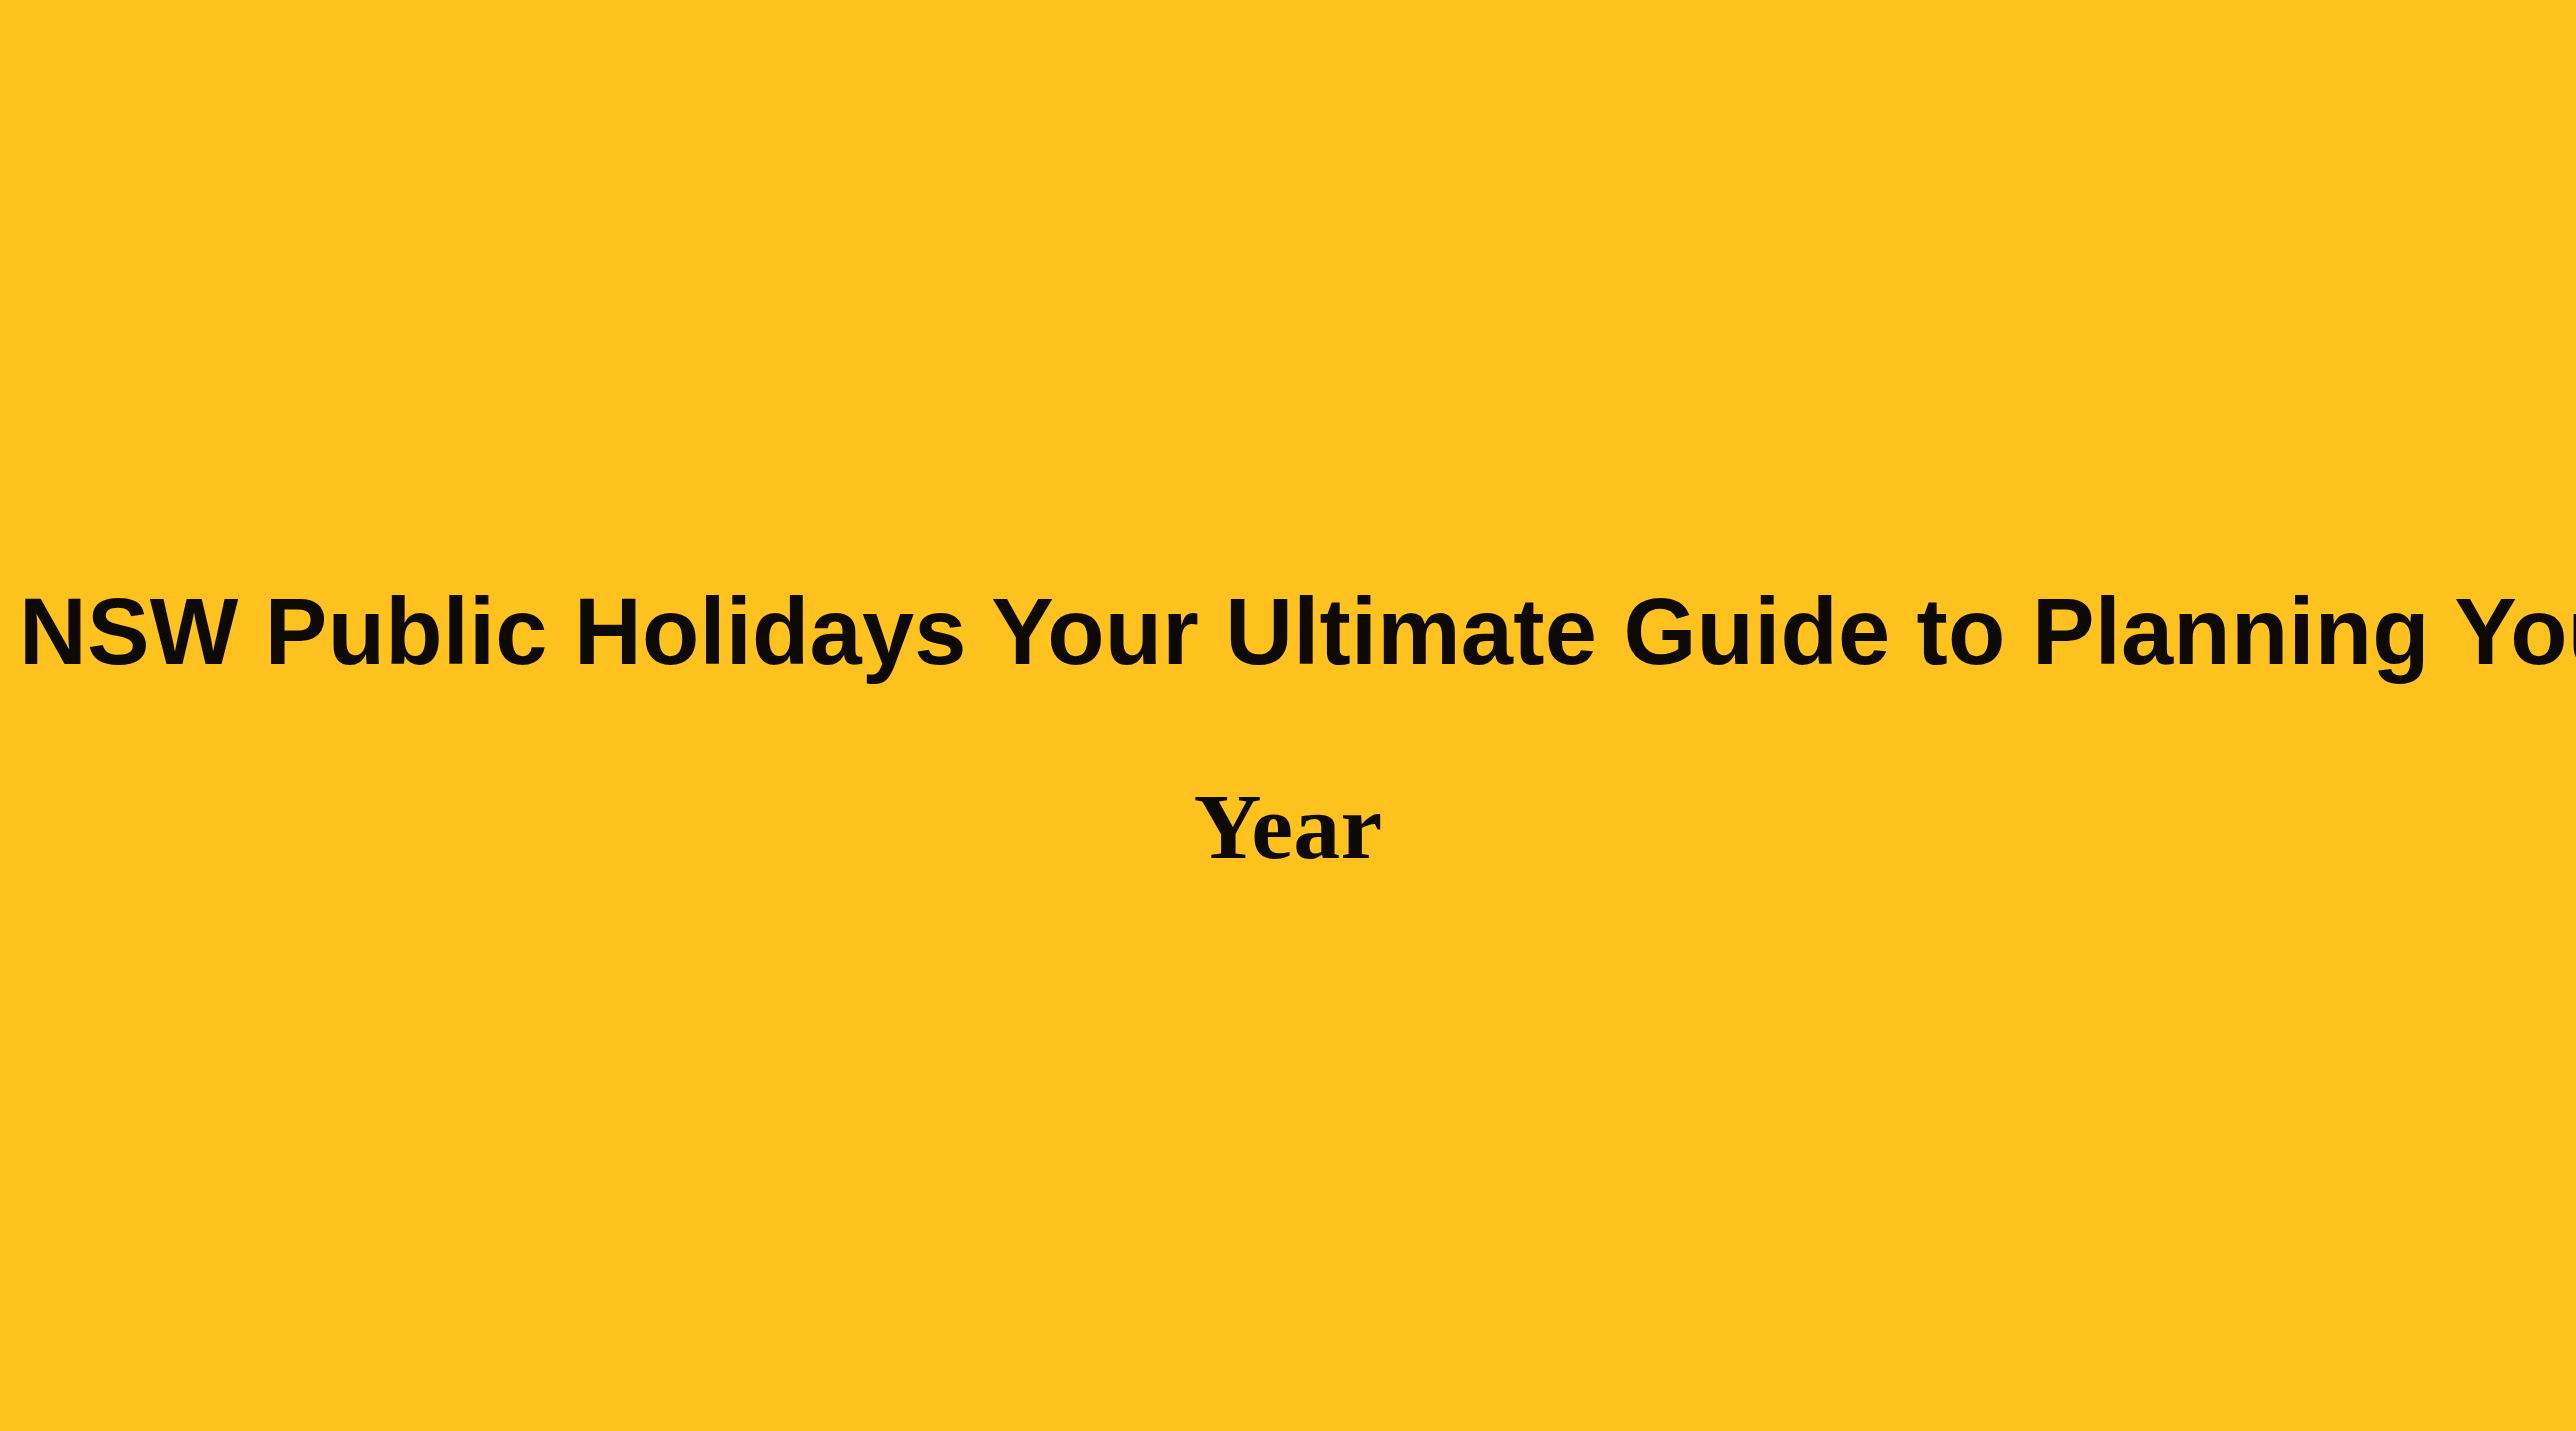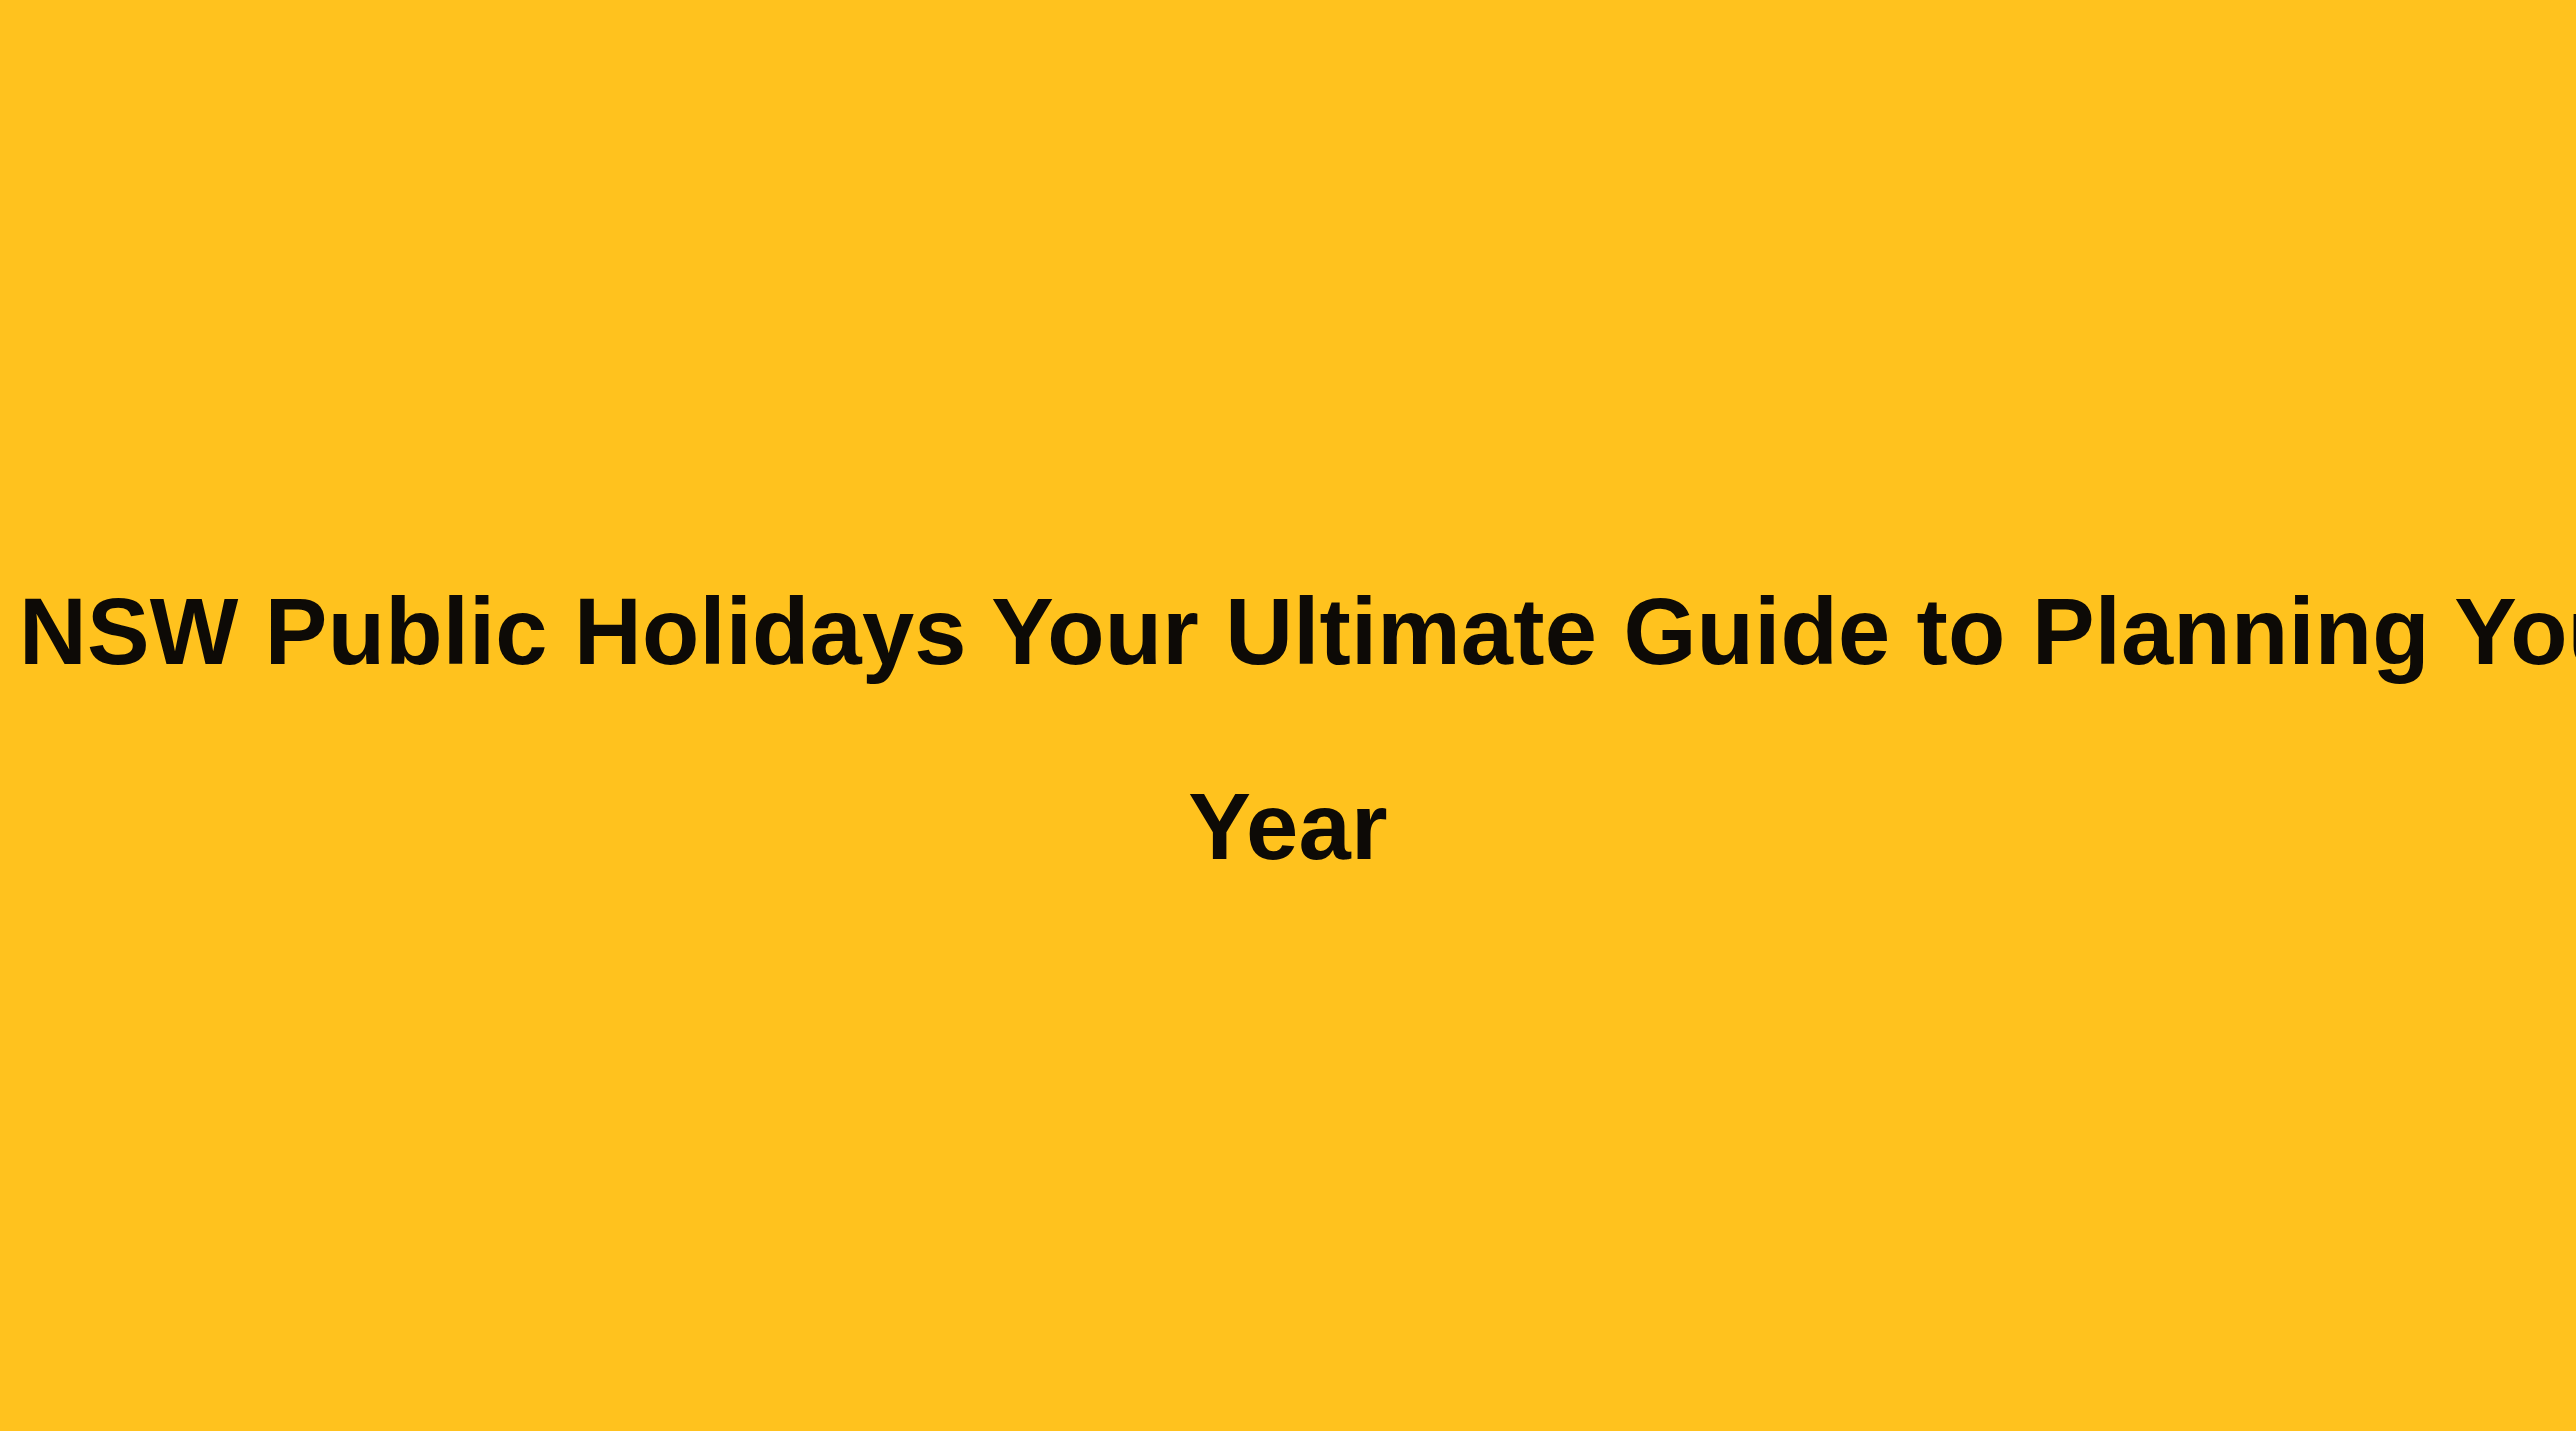--- a/index.html
+++ b/index.html
@@ -60,20 +60,21 @@
   
   .headline .line-1 {
     font-size: 94px;
     letter-spacing: 0.2px;
   }
 
   
   .headline .line-2 {
     font-size: 94px;
     letter-spacing: 0.2px;
+    font-family: Liberation Serif, serif;
   }
 </style>
 </head>
 <body>
 
 <div class="banner" style="background: rgb(255, 194, 30);">
 
   <div class="headline-block">
 
     <h1 class="headline" style="color: rgb(13, 10, 6);">

